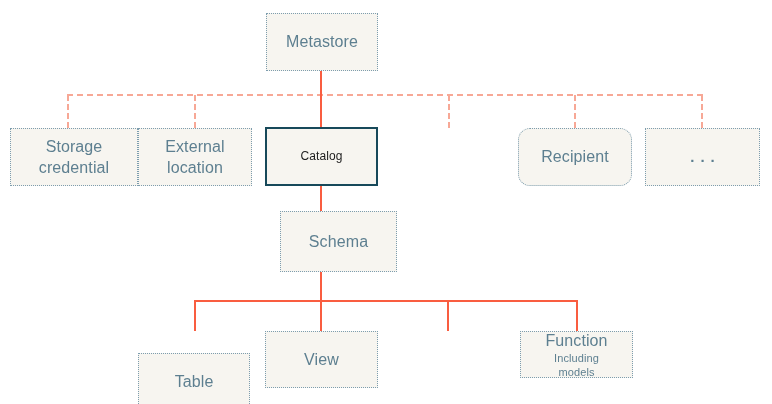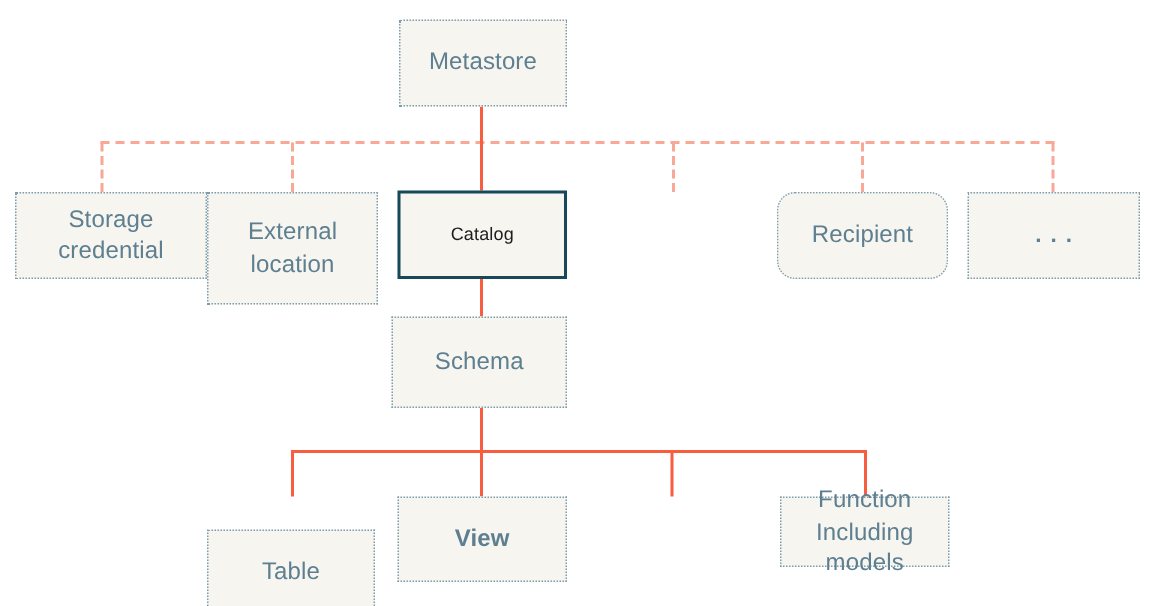--- a/index.html
+++ b/index.html
@@ -23,21 +23,21 @@
     color: var(--label-text, #5d7f90);
     display: flex; flex-direction: column; align-items: center; justify-content: center;
     font-size: 16px; line-height: 1.32; text-align: center;
     letter-spacing: 0.1px;
   }
   .node.solid {
     border: 2px solid var(--catalog-border, #17495a);
     color: var(--catalog-text, #1d1d1d);
     font-size: 12px;
   }
-  .node .sublabel { font-size: 16px; line-height: 1.25; max-width: 72px; margin-top: 1px; }
+  .node .sublabel { font-size: 11px; line-height: 1.25; max-width: 72px; margin-top: 1px; }
   .node.dots-node { letter-spacing: 6px; font-weight: bold; font-size: 15px; padding-left: 6px; }
 </style>
 </head>
 <body>
 
 <div class="canvas">
 
   <div class="dot-h" style="left:67px; top:94px; width:636px;"></div>
   <div class="dot-v" style="left:67px;  top:95px; height:33px;"></div>
   <div class="dot-v" style="left:194px; top:95px; height:33px;"></div>
@@ -54,41 +54,41 @@
   <div class="line" style="left:447px; top:300px; width:2px; height:31px;"></div>
   <div class="line" style="left:576px; top:300px; width:2px; height:31px;"></div>
 
   <div class="node" style="left:266px; top:13px; width:112px; height:58px;">
     <span>Metastore</span>
   </div>
 
   <div class="node" style="left:10px; top:128px; width:128px; height:58px;">
     <span>Storage credential</span>
   </div>
-  <div class="node" style="left:138px; top:128px; width:114px; height:75px;">
+  <div class="node" style="left:138px; top:128px; width:114px; height:58px;">
     <span>External location</span>
   </div>
   <div class="node solid" style="left:265px; top:127px; width:113px; height:59px;">
     <span>Catalog</span>
   </div>
   <div class="node" style="left:518px; top:128px; width:114px; height:58px;border-radius:12px;">
     <span>Recipient</span>
   </div>
   <div class="node dots-node" style="left:645px; top:128px; width:115px; height:58px;">
     <span>...</span>
   </div>
 
-  <div class="node" style="left:261px; top:211px; width:117px; height:61px;">
+  <div class="node" style="left:280px; top:211px; width:117px; height:61px;">
     <span>Schema</span>
   </div>
 
   <div class="node" style="left:138px; top:331px; width:112px; height:57px;margin-top:22px;">
     <span>Table</span>
   </div>
-  <div class="node" style="left:265px; top:331px; width:113px; height:57px;font-weight:bold;">
+  <div class="node" style="left:265px; top:331px; width:113px; height:57px;">
     <span>View</span>
   </div>
   <div class="node" style="left:520px; top:331px; width:113px; height:47px;">
     <span>Function</span>
     <span class="sublabel">Including models</span>
   </div>
 
 </div>
 
 </body></html>

